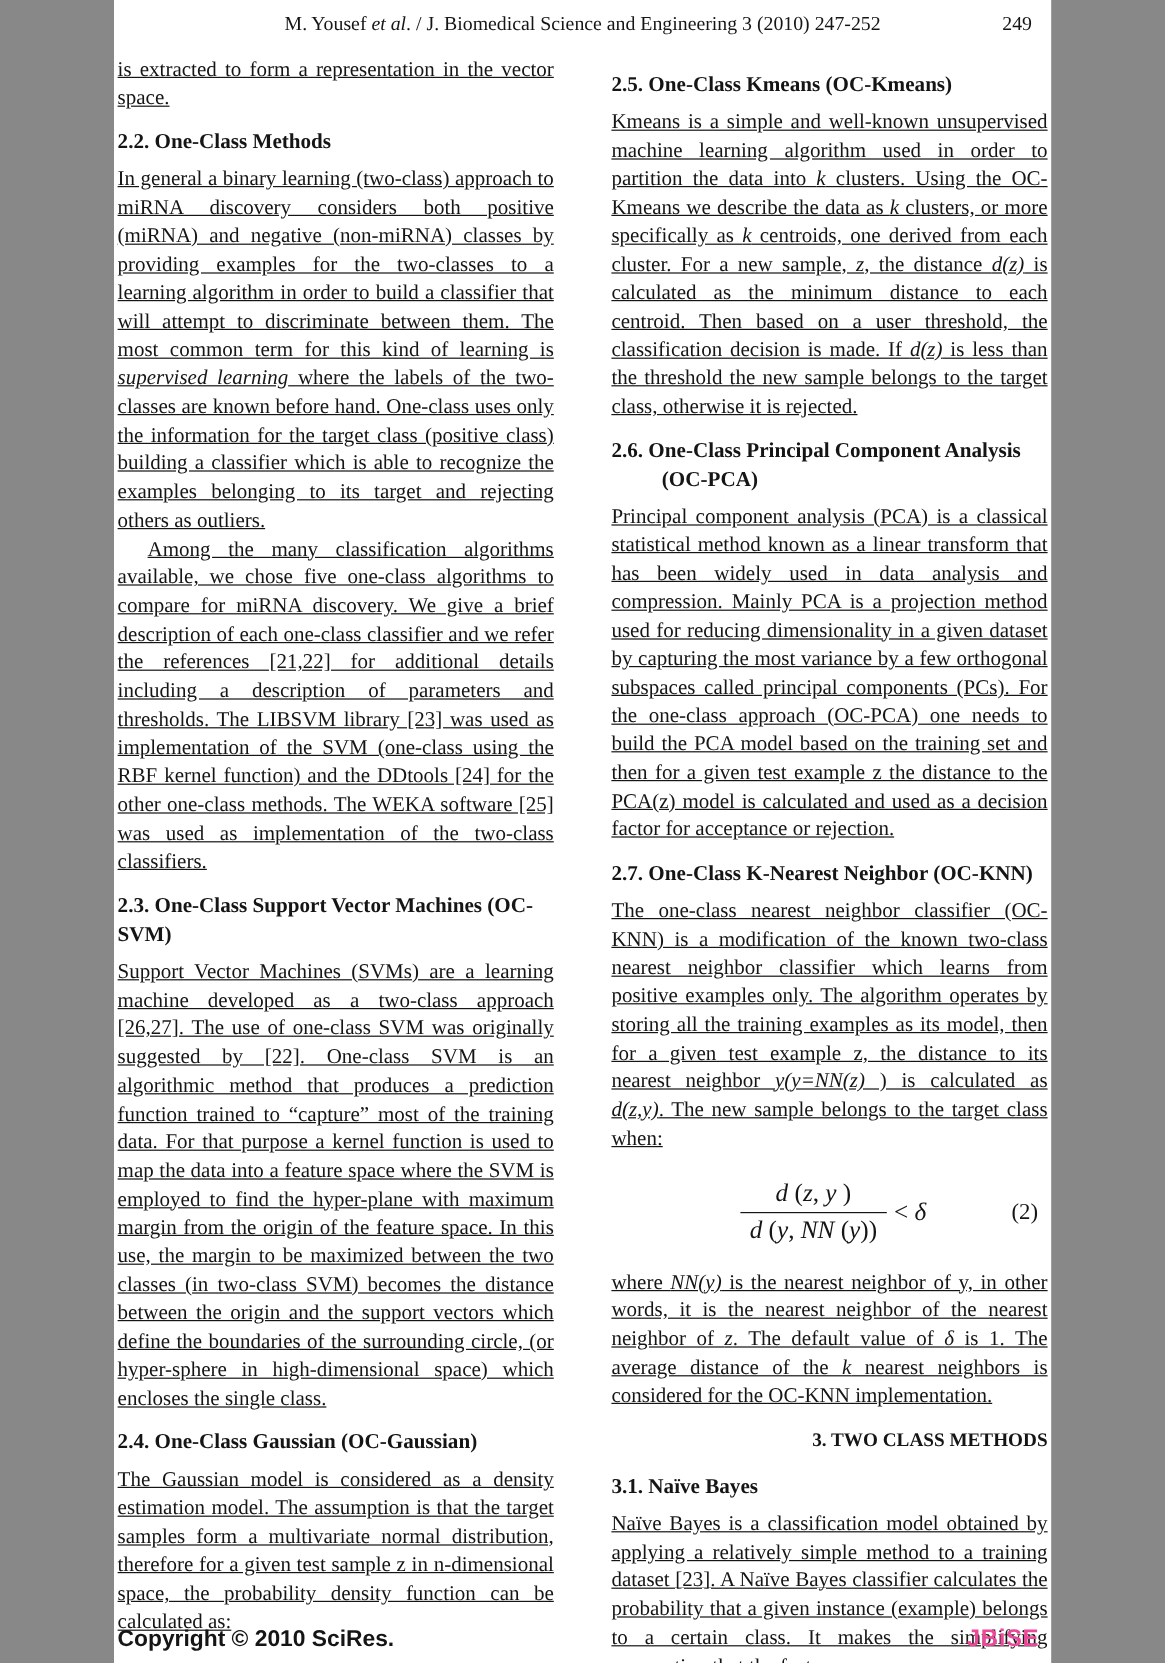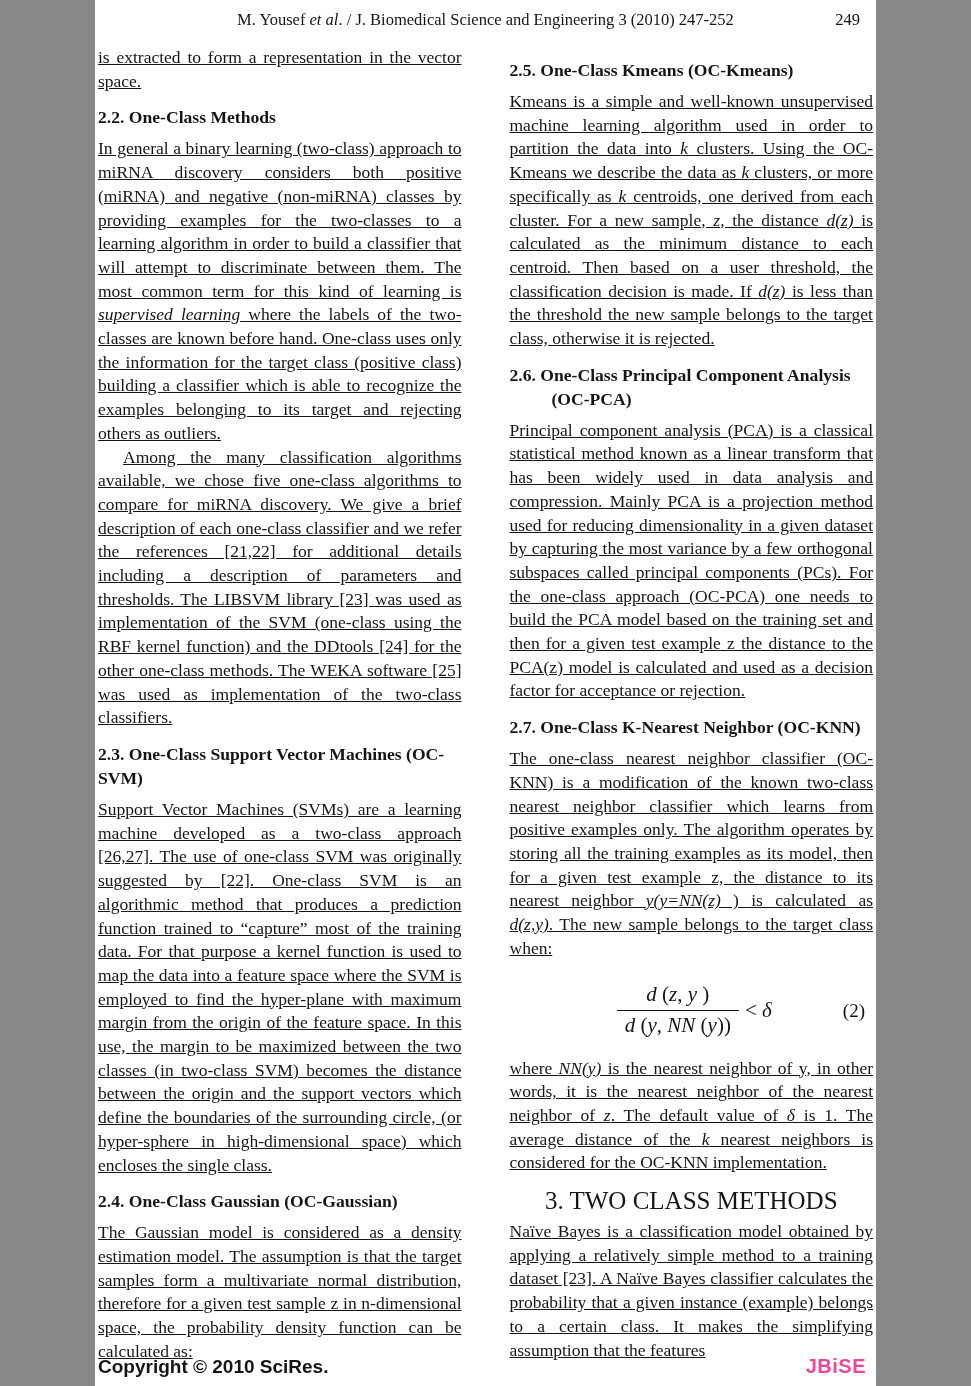--- a/index.html
+++ b/index.html
@@ -28,22 +28,22 @@
     display:flex; gap:48px;
   }
   .col { width:458px; font-size:17.5px; line-height:23.7px; text-align:justify; }
   .col p { margin:0;text-decoration:underline; }
   .col p.indent { text-indent:25px; }
   h2.sec {
     font-size:17.6px; line-height:24px; font-weight:bold;
     margin:12px 0 8px 0; text-align:left;
   }
   h1.sec-major {
-    font-size:25px; line-height:26px; font-weight:normal;
-    margin:13px 0 6px 0; text-align:center;
+    font-size:16px; line-height:26px; font-weight:bold;
+    margin:13px 0 6px 0; text-align:right;
   }
   .h2-line2 { display:block; padding-left:42px; }
   .it { font-style:italic; }
   sup { font-size:70%; line-height:0; }
   
   .equation {
     position:relative; margin:18px 0 14px 0;
     display:flex; align-items:center; justify-content:center;
     min-height:64px;
   }
@@ -127,20 +127,21 @@
           </span>
           <span><span> &lt; </span><span class="it">δ</span></span>
         </span>
         <span class="eq-number">(2)</span>
       </div>
 
       <p><span>where </span><span class="it">NN(y)</span><span> is the nearest neighbor of y, in other words, it is the nearest neighbor of the nearest neighbor of </span><span class="it">z</span><span>. The default value of </span><span class="it"> δ </span><span> is 1. The average distance of the </span><span class="it">k</span><span> nearest neighbors is considered for the OC-KNN implementation.</span></p>
 
       <h1 class="sec-major">3. TWO CLASS METHODS</h1>
 
+      <h2 class="sec">3.1. Naïve Bayes</h2>
       <p><span>Naïve Bayes is a classification model obtained by applying a relatively simple method to a training dataset [23]. A Naïve Bayes classifier calculates the probability that a given instance (example) belongs to a certain class. It makes the simplifying assumption that the features</span></p>
     </section>
 
   </div>
 
   <div class="page-footer">
     <div class="copyright">Copyright © 2010 SciRes.</div>
     <div class="journal-logo" style="color: #ec4899;">JBiSE</div>
   </div>
 

